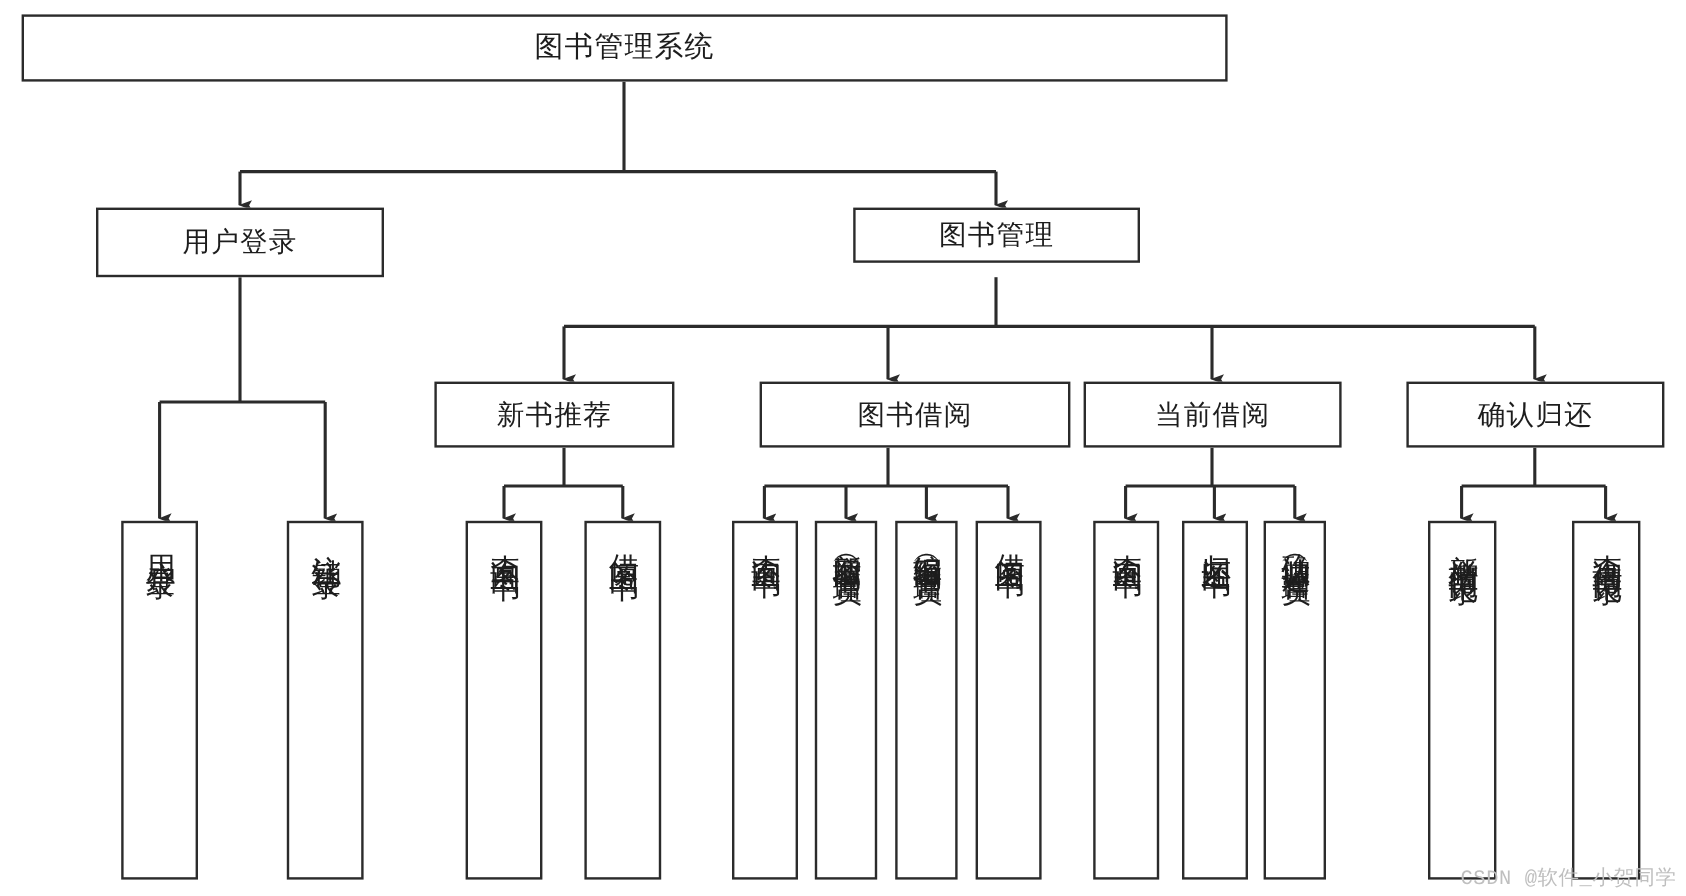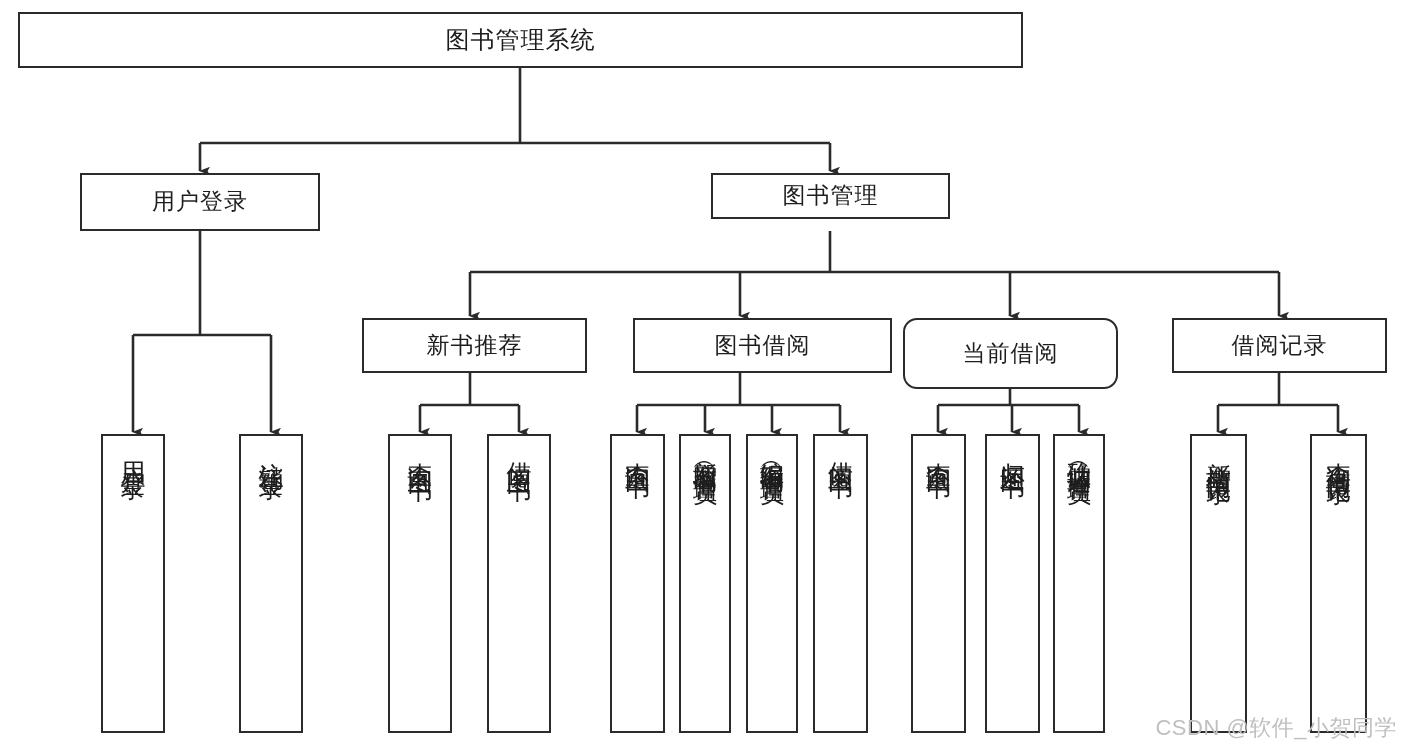--- a/index.html
+++ b/index.html
@@ -70,26 +70,26 @@
     letter-spacing: 3px;
   }
   .node.vert.mid .node-label {
     font-size: 25px;
     letter-spacing: 4px;
   }
   #watermark {
     position: absolute;
     right: 8px;
     bottom: 4px;
-    font-size: 22px;
+    font-size: 17px;
     color: #bfbfbf;
     letter-spacing: 0.5px;
     white-space: nowrap;
     z-index: 5;
-    font-family: Liberation Sans, sans-serif;
+    font-family: Liberation Mono, monospace;
   }
 </style>
 </head>
 <body>
 
 <div id="diagram-canvas">
 
   <svg id="edge-layer" viewBox="0 0 1405 747" width="1405" height="747" xmlns="http://www.w3.org/2000/svg">
     <defs>
       <marker id="arrowhead" markerWidth="9" markerHeight="11" refX="4.2" refY="10" orient="auto" markerUnits="userSpaceOnUse">
@@ -146,34 +146,34 @@
   </div>
 
   <div class="node horiz" style="left:80px; top:173px; width:240px; height:58px;">
     <span class="node-label">用户登录</span>
   </div>
 
   <div class="node horiz" style="left:711px; top:173px; width:239px; height:46px;">
     <span class="node-label">图书管理</span>
   </div>
 
-  <div class="node horiz" style="left:362px; top:318px; width:225px; height:55px;">
+  <div class="node horiz" style="left:362px; top:318px; width:200px; height:55px;">
     <span class="node-label">新书推荐</span>
   </div>
 
   <div class="node horiz" style="left:633px; top:318px; width:259px; height:55px;">
     <span class="node-label">图书借阅</span>
   </div>
 
-  <div class="node horiz" style="left:903px; top:318px; width:215px; height:71px;border-radius:14px;">
+  <div class="node horiz" style="left:903px; top:318px; width:215px; height:55px;">
     <span class="node-label">当前借阅</span>
   </div>
 
   <div class="node horiz" style="left:1172px; top:318px; width:215px; height:55px;">
-    <span class="node-label">借阅记录</span>
+    <span class="node-label">确认归还</span>
   </div>
 
   <div class="node vert" style="left:101px; top:434px; width:64px; height:299px;">
     <span class="node-label">用户登录</span>
   </div>
 
   <div class="node vert" style="left:239px; top:434px; width:64px; height:299px;">
     <span class="node-label">注销登录</span>
   </div>
 

